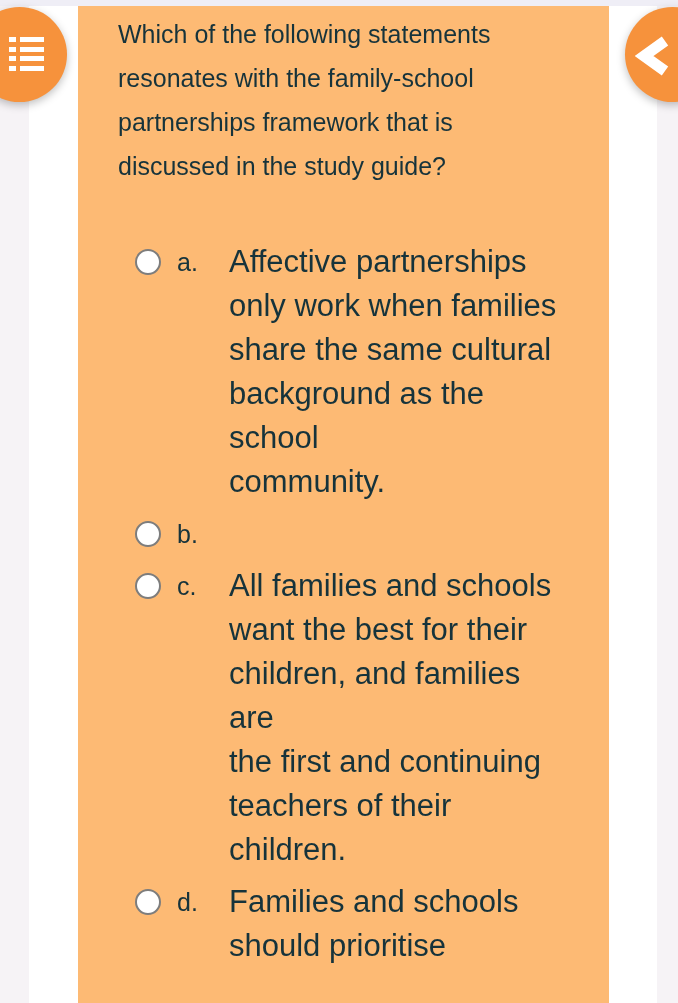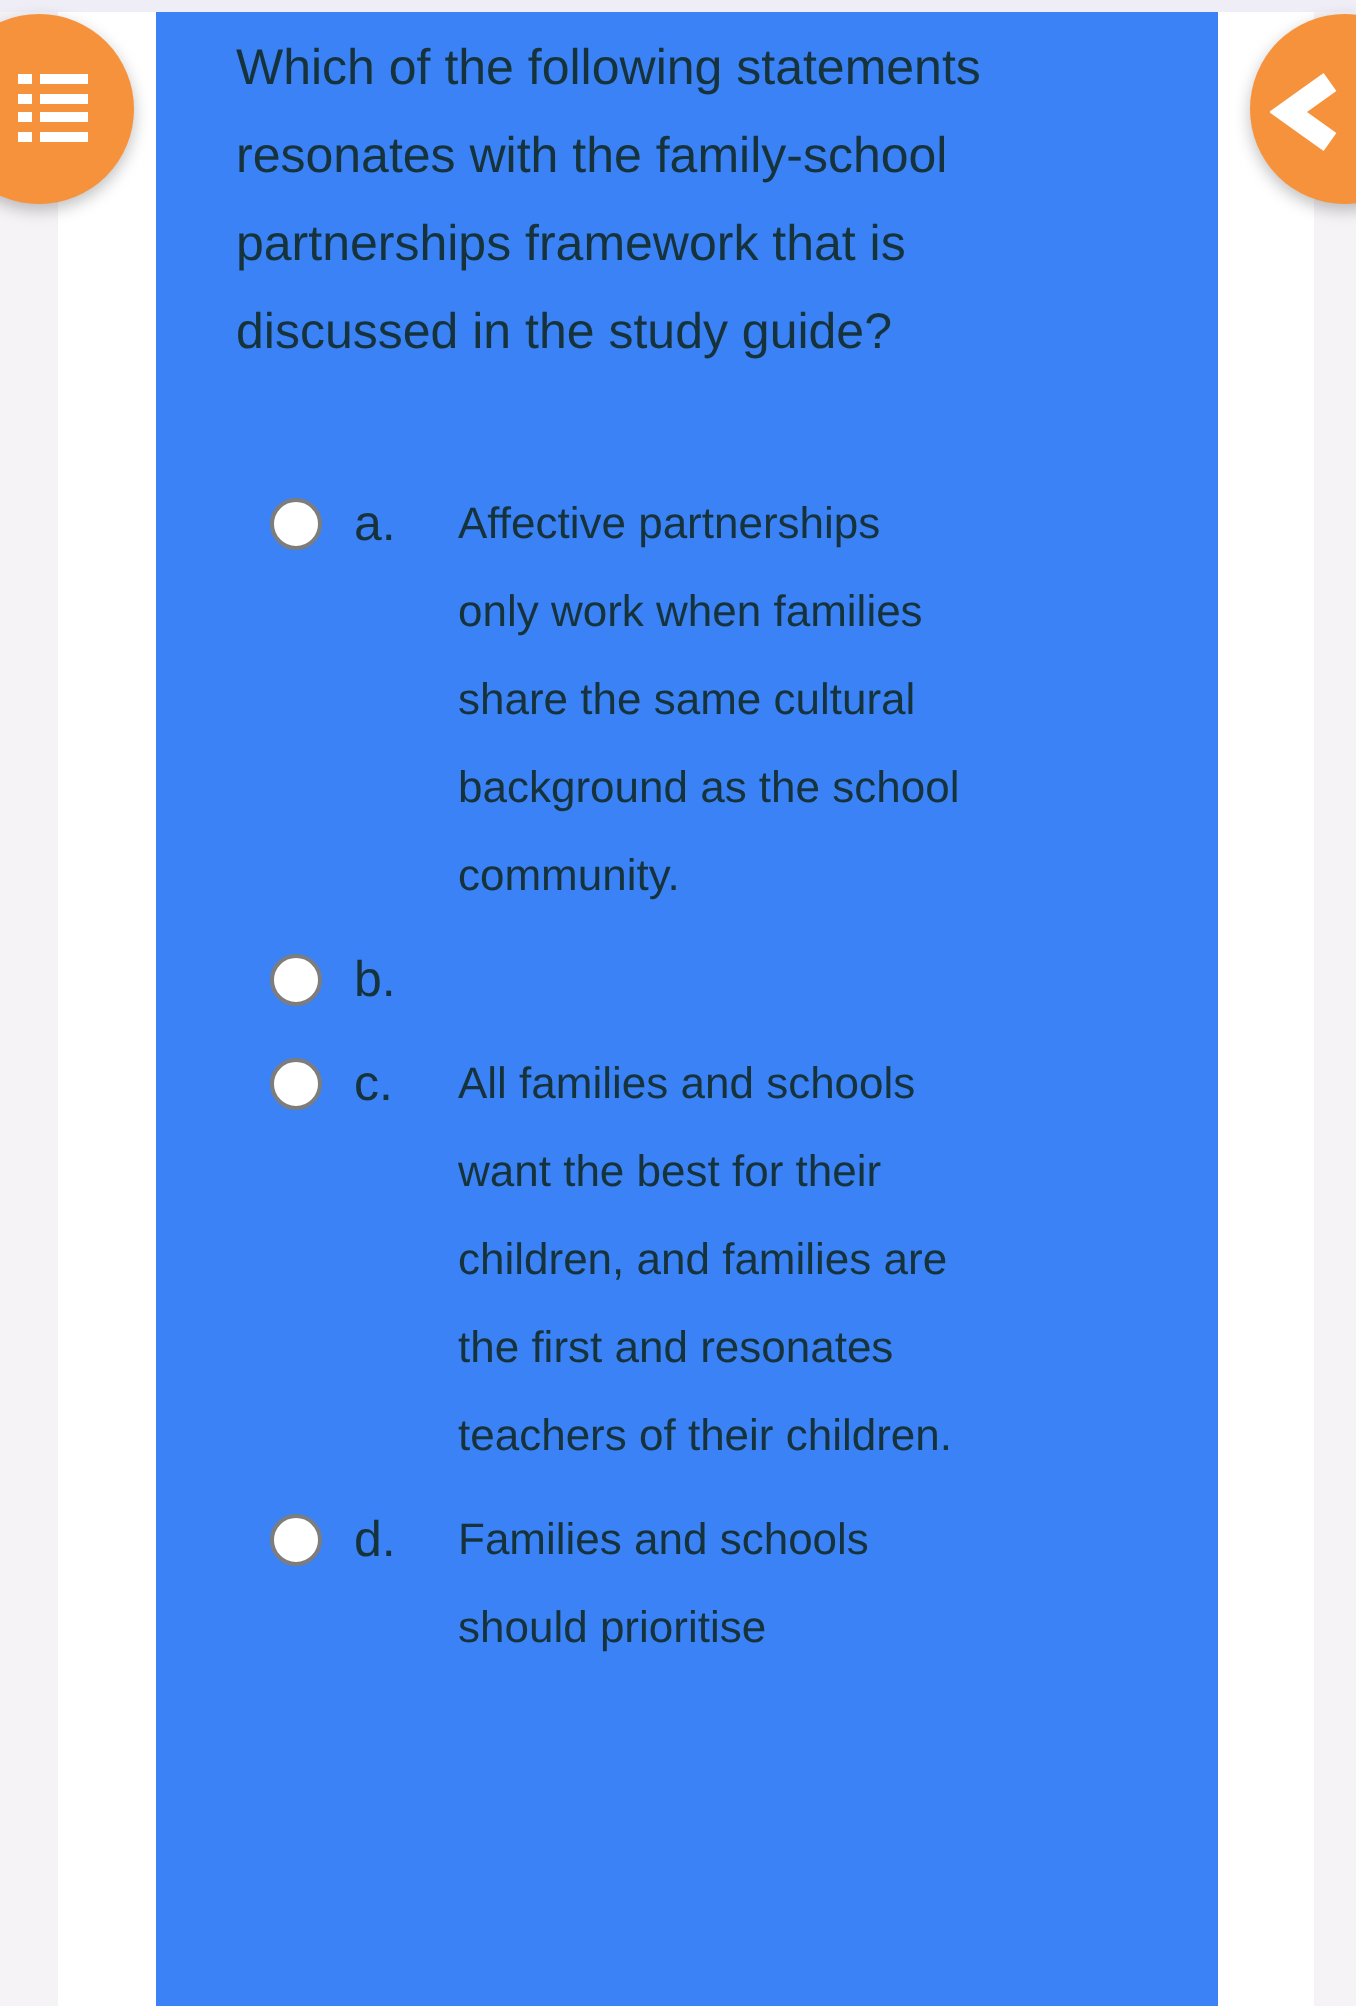--- a/index.html
+++ b/index.html
@@ -12,21 +12,21 @@
   }
   .side-strip { position: absolute; top: 0; bottom: 0; background: #f6f3f6; }
   .side-strip.left  { left: 0; width: 29px; }
   .side-strip.right { right: 0; width: 21px; }
   .top-strip { position: absolute; top: 0; left: 0; right: 0; height: 6px; background: #efeef6; }
 
   .question-card {
     position: absolute;
     left: 78px; top: 6px;
     width: 531px; height: calc(100% - 6px);
-    background: #3b82f6;
+    background: #fdba74;
     box-sizing: border-box;
     padding: 6px 40px 0 40px;
     color: #16333b;
   }
   .question-text {
     font-size: 25px;
     line-height: 44px;
     white-space: pre-line;
     margin: 0 0 52px 0;
   }
@@ -47,21 +47,21 @@
     box-sizing: border-box;
   }
   .option-letter {
     flex: none;
     width: 52px;
     font-size: 25px;
     line-height: 44px;
   }
   .option-text {
     width: 339px;
-    font-size: 22px;
+    font-size: 31px;
     line-height: 44px;
     white-space: pre-line;
   }
 
   .fab {
     position: absolute;
     width: 95px; height: 95px;
     border-radius: 50%;
     background: #f6923c;
     border: none;
@@ -112,21 +112,21 @@
     <li class="option-row">
       <span class="radio"></span>
       <span class="option-letter">b.</span>
     </li>
     <li class="option-row">
       <span class="radio"></span>
       <span class="option-letter">c.</span>
       <span class="option-text">All families and schools
 want the best for their
 children, and families are
-the first and resonates
+the first and continuing
 teachers of their children.</span>
     </li>
     <li class="option-row">
       <span class="radio"></span>
       <span class="option-letter">d.</span>
       <span class="option-text">Families and schools
 should prioritise</span>
     </li>
   </ul>
 </div>

